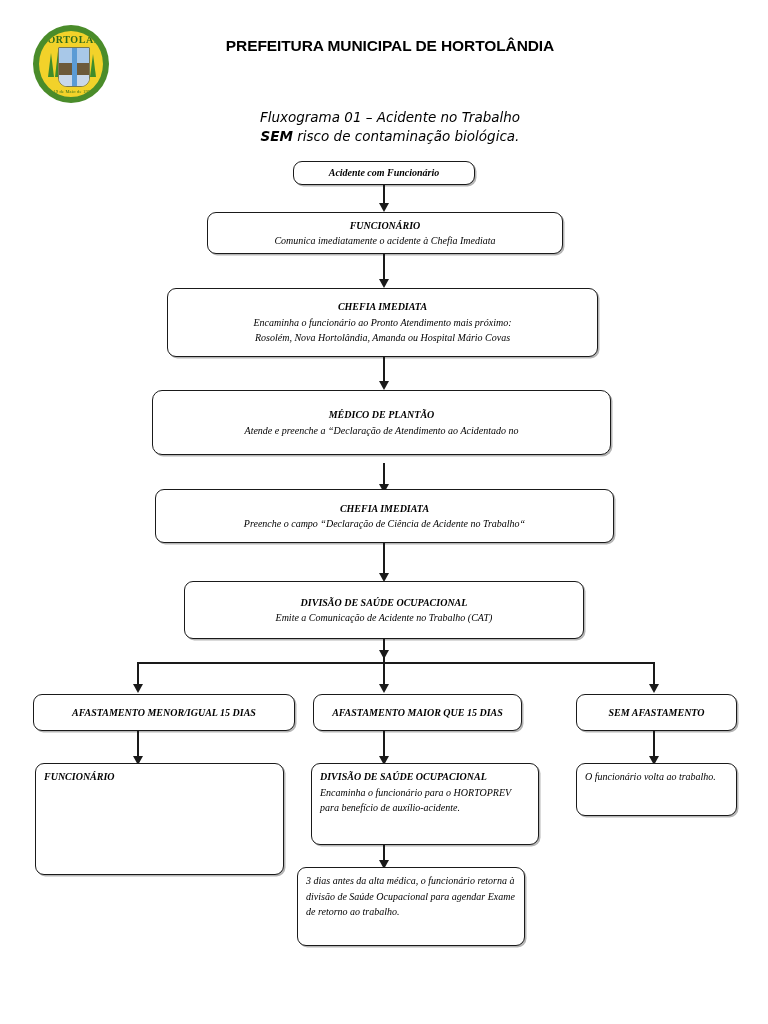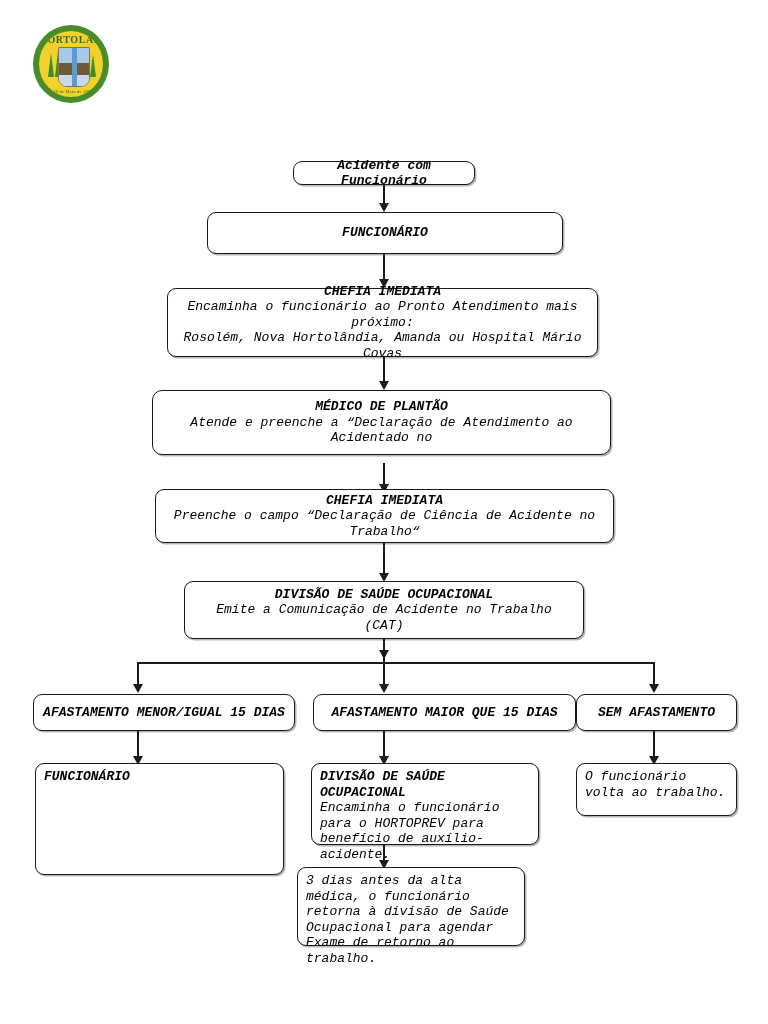--- a/index.html
+++ b/index.html
@@ -134,23 +134,23 @@
   .subtitle-2 b { font-weight: bold; font-style: italic; }
 
   
   .node {
     position: absolute;
     box-sizing: border-box;
     background: #ffffff;
     border: 1.3px solid #1a1a1a;
     border-radius: 9px;
     box-shadow: 1.5px 1.5px 0 rgba(120,120,120,0.55);
-    font-family: Liberation Mono, monospace;
+    font-family: Liberation Serif, serif;
     font-style: italic;
-    font-size: 13px;
+    font-size: 10px;
     line-height: 15.5px;
   }
   .node .inner {
     padding: 5px 8px;
   }
   .node.center .inner { text-align: center; }
   .node.left .inner { text-align: left; }
   .node .hd {
     font-weight: bold;
     font-style: italic;
@@ -205,34 +205,40 @@
         <div class="sky"></div>
         <div class="mid"></div>
         <div class="low"></div>
         <div class="stripe"></div>
       </div>
       <div class="seal-bottom-text">19 de Maio de 1991</div>
     </div>
   </div>
 
   <div id="title-block">
-  </div>
-
+    <div class="title-1">PREFEITURA MUNICIPAL DE HORTOLÂNDIA</div>
+  </div>
+
+  <div id="subtitle-block">
+    <div class="subtitle-1">Fluxograma 01 – Acidente no Trabalho</div>
+    <div class="subtitle-2"><b>SEM</b><span> risco de contaminação biológica.</span></div>
+  </div>
 </div>
 
 <div class="node center vcenter" style="left:293px; top:161px; width:182px; height:24px;">
   <div class="inner"><span class="hd">Acidente com Funcionário</span></div>
 </div>
 
 <div class="vline" style="left:383px; top:185px; height:23px;"></div>
 <div class="arrow" style="left:378.5px; top:203px;"></div>
 
 <div class="node center vcenter" style="left:207px; top:212px; width:356px; height:42px;">
   <div class="inner">
     <div class="hd">FUNCIONÁRIO</div>
+    <div>Comunica imediatamente o acidente à Chefia Imediata</div>
   </div>
 </div>
 
 <div class="vline" style="left:383px; top:254px; height:30px;"></div>
 <div class="arrow" style="left:378.5px; top:279px;"></div>
 
 <div class="node center vcenter" style="left:167px; top:288px; width:431px; height:69px;">
   <div class="inner">
     <div class="hd">CHEFIA IMEDIATA</div>
     <div>Encaminha o funcionário ao Pronto Atendimento mais próximo:</div>
@@ -281,21 +287,21 @@
 <div class="vline" style="left:383px; top:662px; height:26px;"></div>
 <div class="arrow" style="left:378.5px; top:684px;"></div>
 
 <div class="vline" style="left:653px; top:662px; height:26px;"></div>
 <div class="arrow" style="left:648.5px; top:684px;"></div>
 
 <div class="node center vcenter" style="left:33px; top:694px; width:262px; height:37px;">
   <div class="inner"><span class="hd">AFASTAMENTO MENOR/IGUAL 15 DIAS</span></div>
 </div>
 
-<div class="node center vcenter" style="left:313px; top:694px; width:263px; height:37px;">
+<div class="node center vcenter" style="left:313px; top:694px; width:209px; height:37px;">
   <div class="inner"><span class="hd">AFASTAMENTO MAIOR QUE 15 DIAS</span></div>
 </div>
 
 <div class="node center vcenter" style="left:576px; top:694px; width:161px; height:37px;">
   <div class="inner"><span class="hd">SEM AFASTAMENTO</span></div>
 </div>
 
 <div class="vline" style="left:137px; top:731px; height:30px;"></div>
 <div class="arrow" style="left:132.5px; top:756px;"></div>
 

